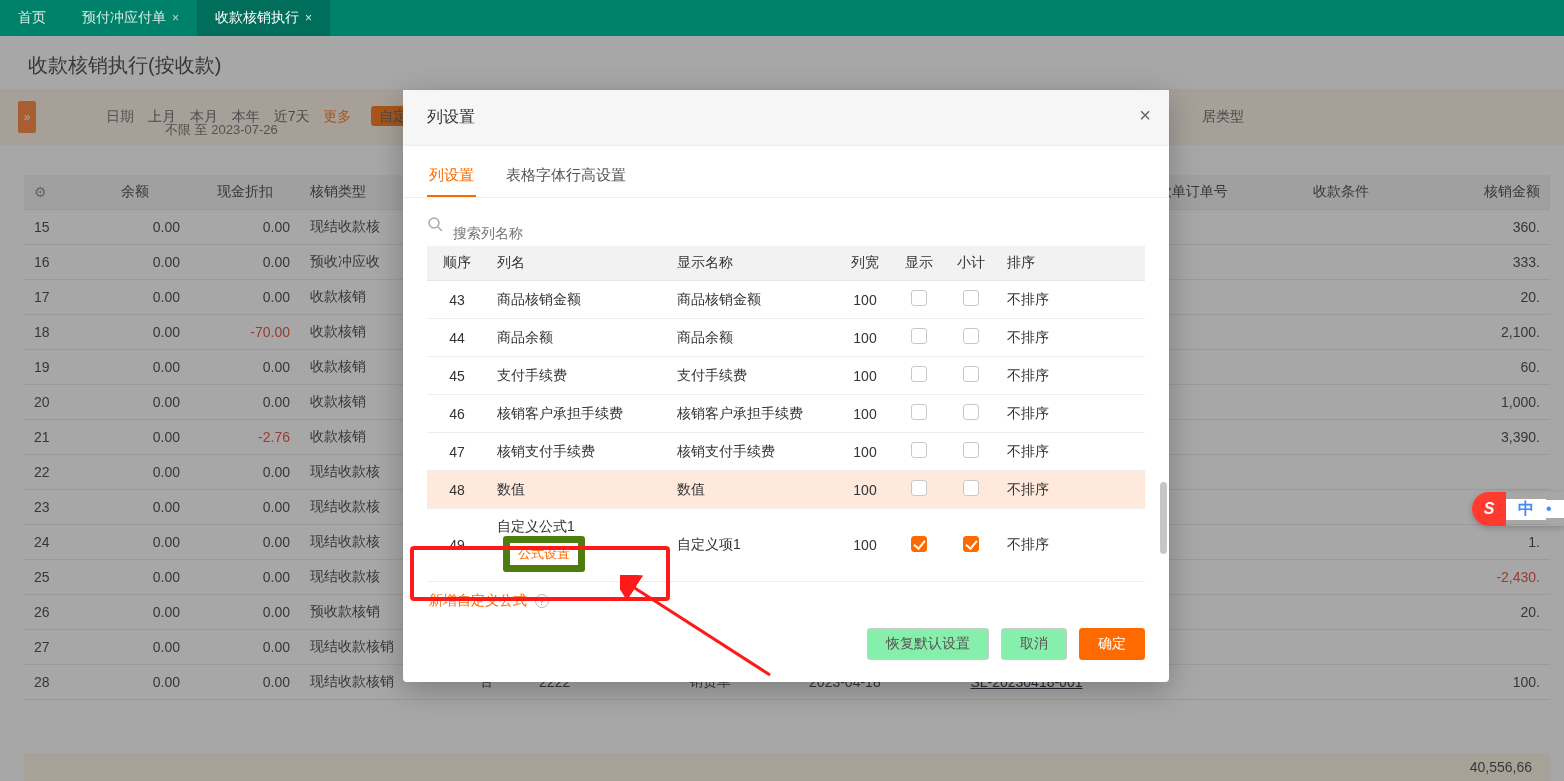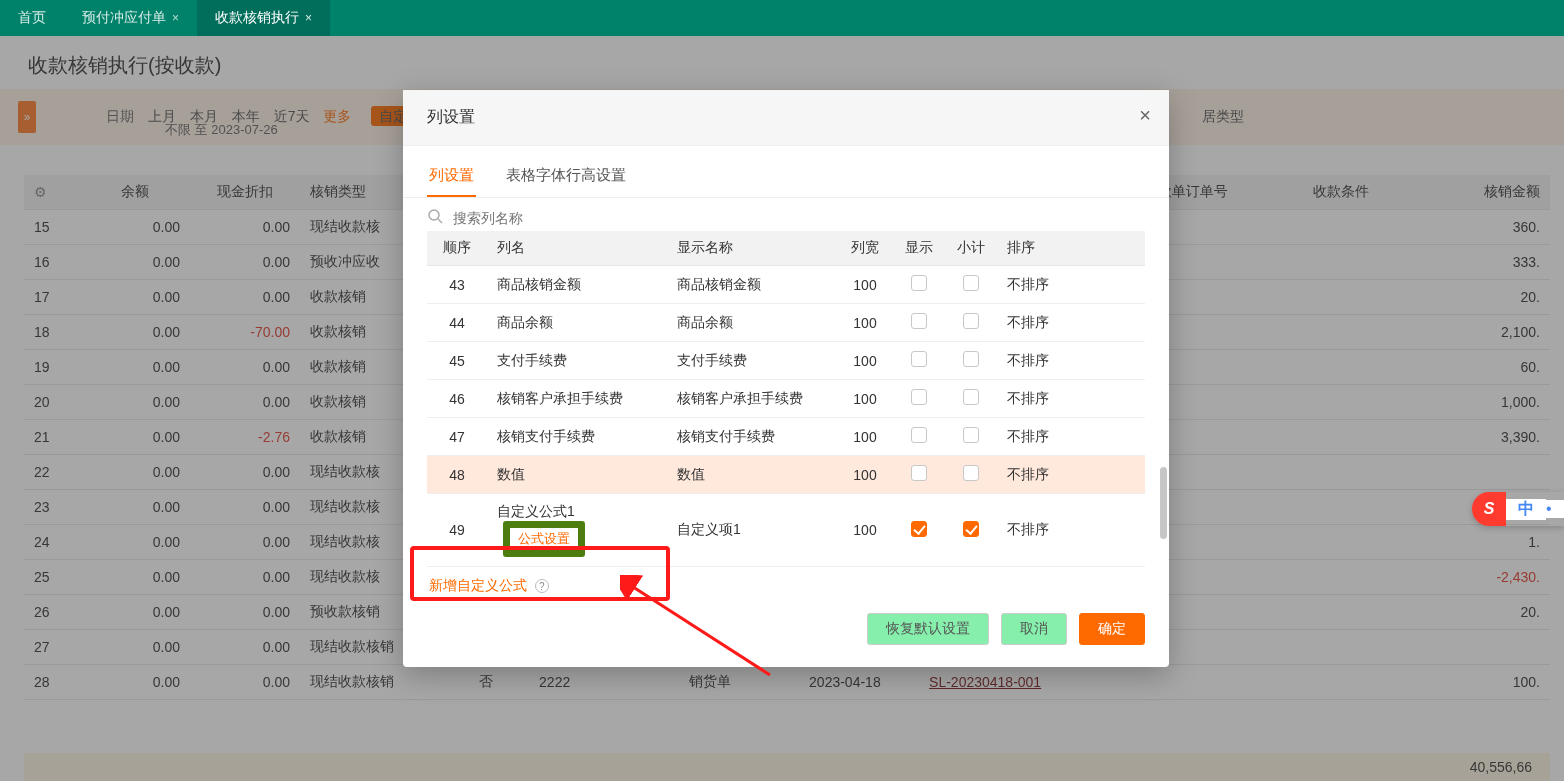--- a/index.html
+++ b/index.html
@@ -92,21 +92,21 @@
     padding: 8px 10px;
     text-align: left;
     white-space: nowrap;
   }
   table.bg-table th {
     background: #f3f3f3;
     font-weight: 500;
   }
   table.bg-table td.num { text-align: right; }
   table.bg-table td.neg { color: #e23c2c; }
-  table.bg-table td.link { color: #7f1d1d; text-decoration: underline; }
+  table.bg-table td.link { color: #0f172a; text-decoration: underline; text-align: center; }
   .gear-cell { width:40px; text-align:center; color:#888; }
   .idx-cell { width: 56px; text-align:center; }
   .total-bar {
     position: absolute;
     left: 24px; right: 14px; bottom: 0;
     background: #fdf6e3;
     height: 28px; line-height: 28px;
     text-align: right;
     padding-right: 18px;
     font-size: 14px;
@@ -159,21 +159,21 @@
     color: #ff6a00;
     border-bottom: 2px solid #ff6a00;
   }
   .modal-search {
     padding: 10px 24px 4px;
     display: flex; align-items: center;
     gap: 8px;
   }
   .modal-search .srch-icon { color: #aaa; font-size: 14px; }
   .modal-search input {
-    border: none; outline: none; font-size: 14px; width: 260px; color:#14532d;
+    border: none; outline: none; font-size: 14px; width: 260px; color:#14532d;margin-top:16px;
   }
   .modal-body {
     padding: 0 24px;
     position: relative;
   }
   table.cols {
     border-collapse: collapse;
     width: 100%;
     font-size: 14px;
   }

